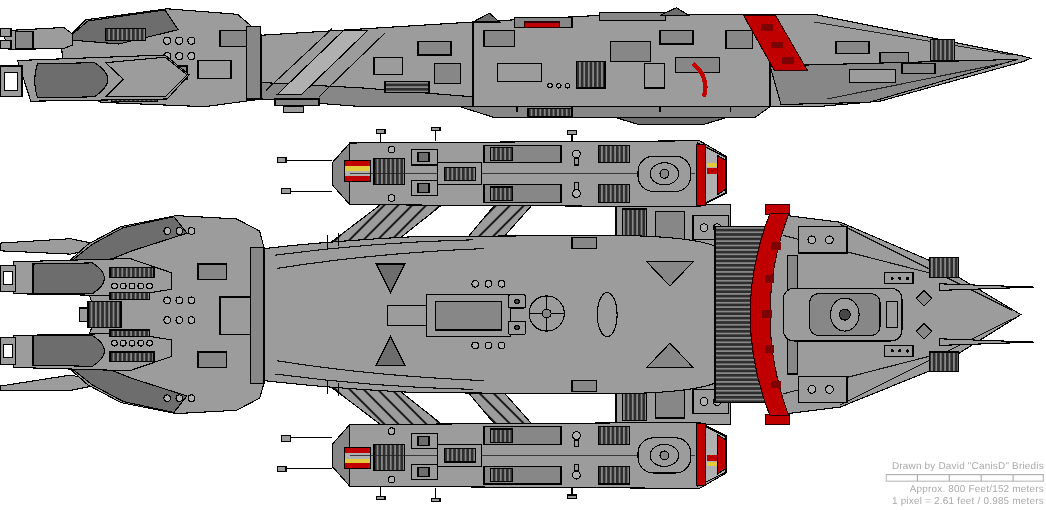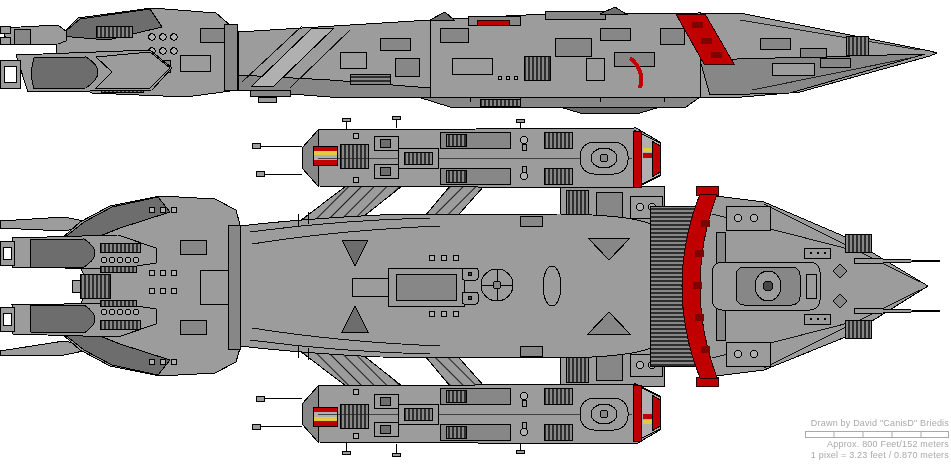--- a/index.html
+++ b/index.html
@@ -347,15 +347,15 @@
   <div class="credits">
     <div>Drawn by David "CanisD" Briedis</div>
     <svg class="scalebar" width="144" height="7" viewBox="0 0 144 7">
       <rect x="0.5" y="0.5" width="143" height="6" fill="none" stroke="var(--text,#a9a9a9)"></rect>
       <line x1="29" y1="0.5" x2="29" y2="6.5" stroke="var(--text,#a9a9a9)"></line>
       <line x1="58" y1="0.5" x2="58" y2="6.5" stroke="var(--text,#a9a9a9)"></line>
       <line x1="87" y1="0.5" x2="87" y2="6.5" stroke="var(--text,#a9a9a9)"></line>
       <line x1="116" y1="0.5" x2="116" y2="6.5" stroke="var(--text,#a9a9a9)"></line>
     </svg>
     <div>Approx. 800 Feet/152 meters</div>
-    <div>1 pixel = 3.23 feet / 0.870 meters</div>
+    <div>1 pixel = 2.61 feet / 0.985 meters</div>
   </div>
 </div>
 
 </body></html>

